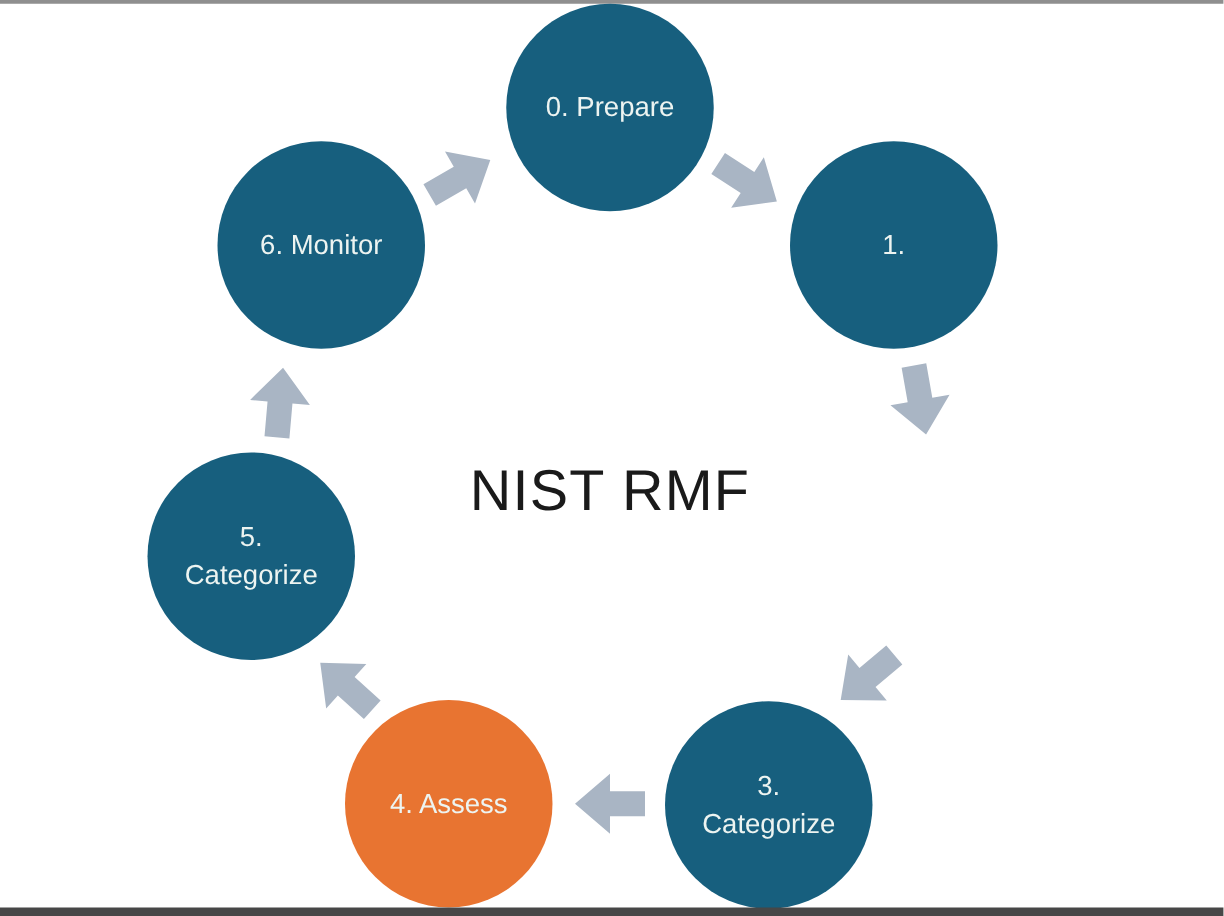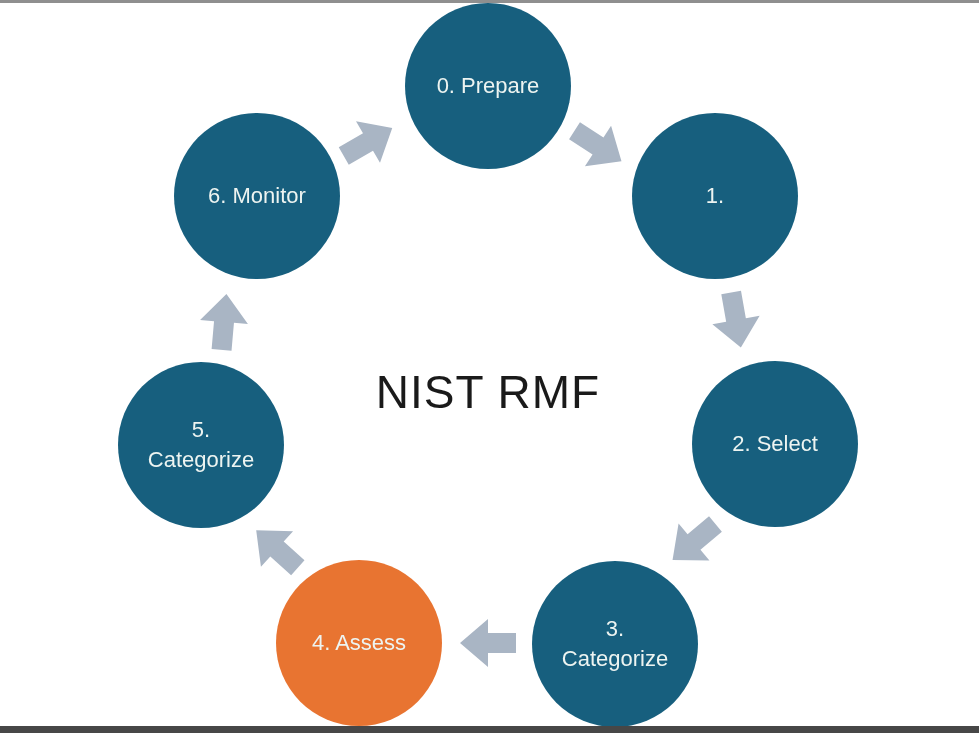--- a/index.html
+++ b/index.html
@@ -71,24 +71,20 @@
 
   <div class="node node-prepare">
     <span>0. Prepare</span>
     <span></span>
   </div>
 
   <div class="node node-categorize">
     <span>1.</span>
   </div>
 
-  <div class="node node-select">
-    <span>2. Select</span>
-    <span></span>
-  </div>
 
   <div class="node node-implement">
     <span>3.</span>
     <span>Categorize</span>
   </div>
 
   <div class="node node-assess highlight">
     <span>4. Assess</span>
     <span></span>
   </div>

